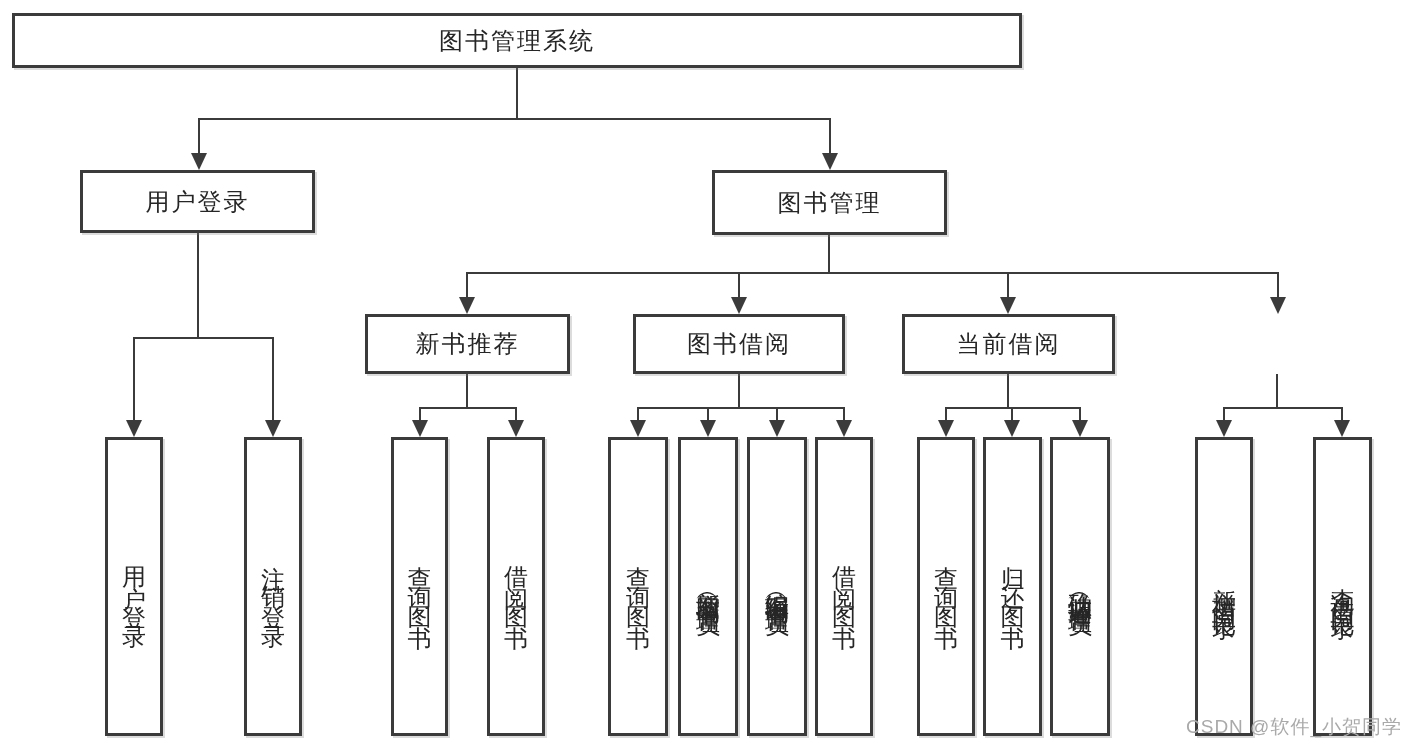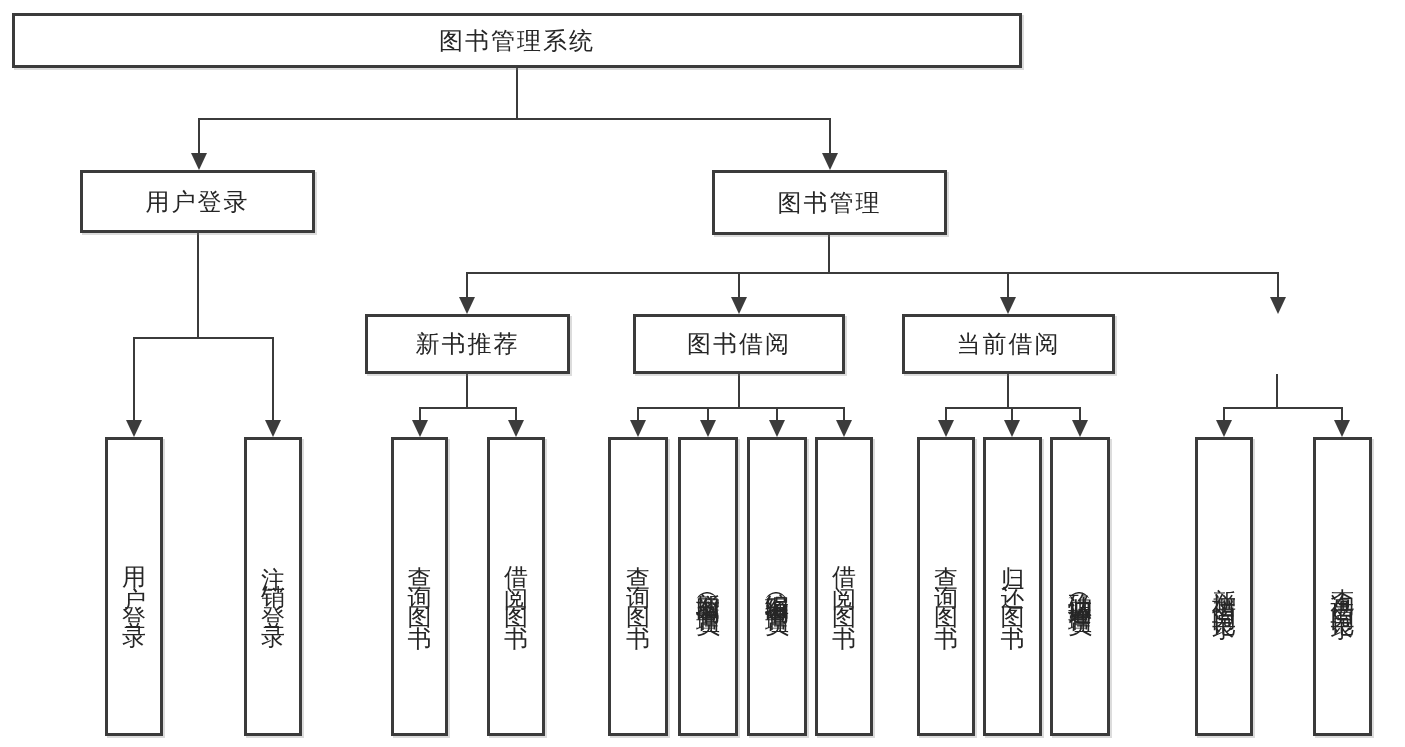--- a/index.html
+++ b/index.html
@@ -186,14 +186,15 @@
     <span>确认归还（管理员）</span>
   </div>
 
   <div class="box v v6" style="left:1195px;top:437px;width:58px;height:299px">
     <span>新增借阅记录</span>
   </div>
   <div class="box v v6" style="left:1313px;top:437px;width:59px;height:299px">
     <span>查询借阅记录</span>
   </div>
 
+  <div class="watermark">CSDN @软件_小贺同学</div>
 
 </div>
 
 </body></html>

